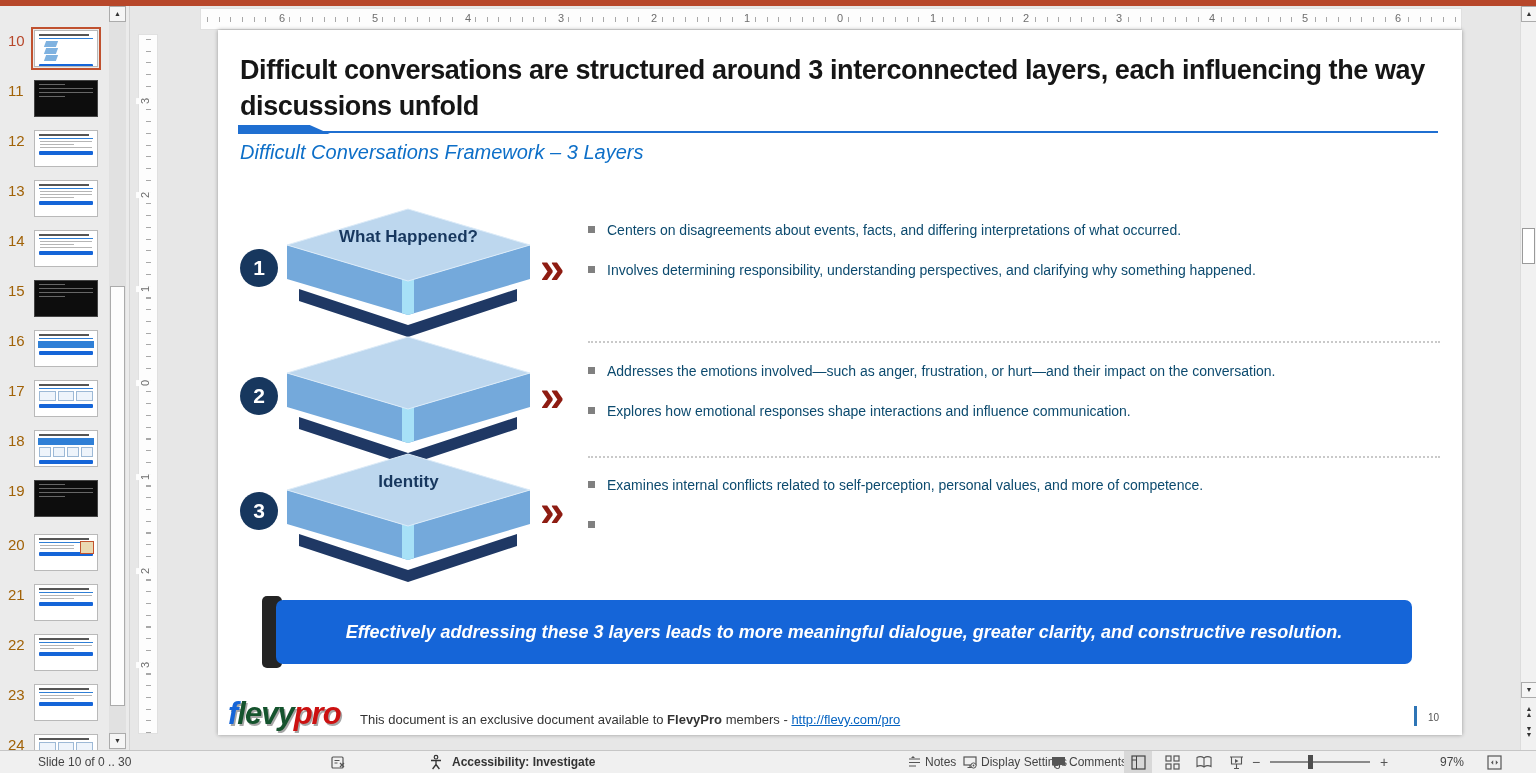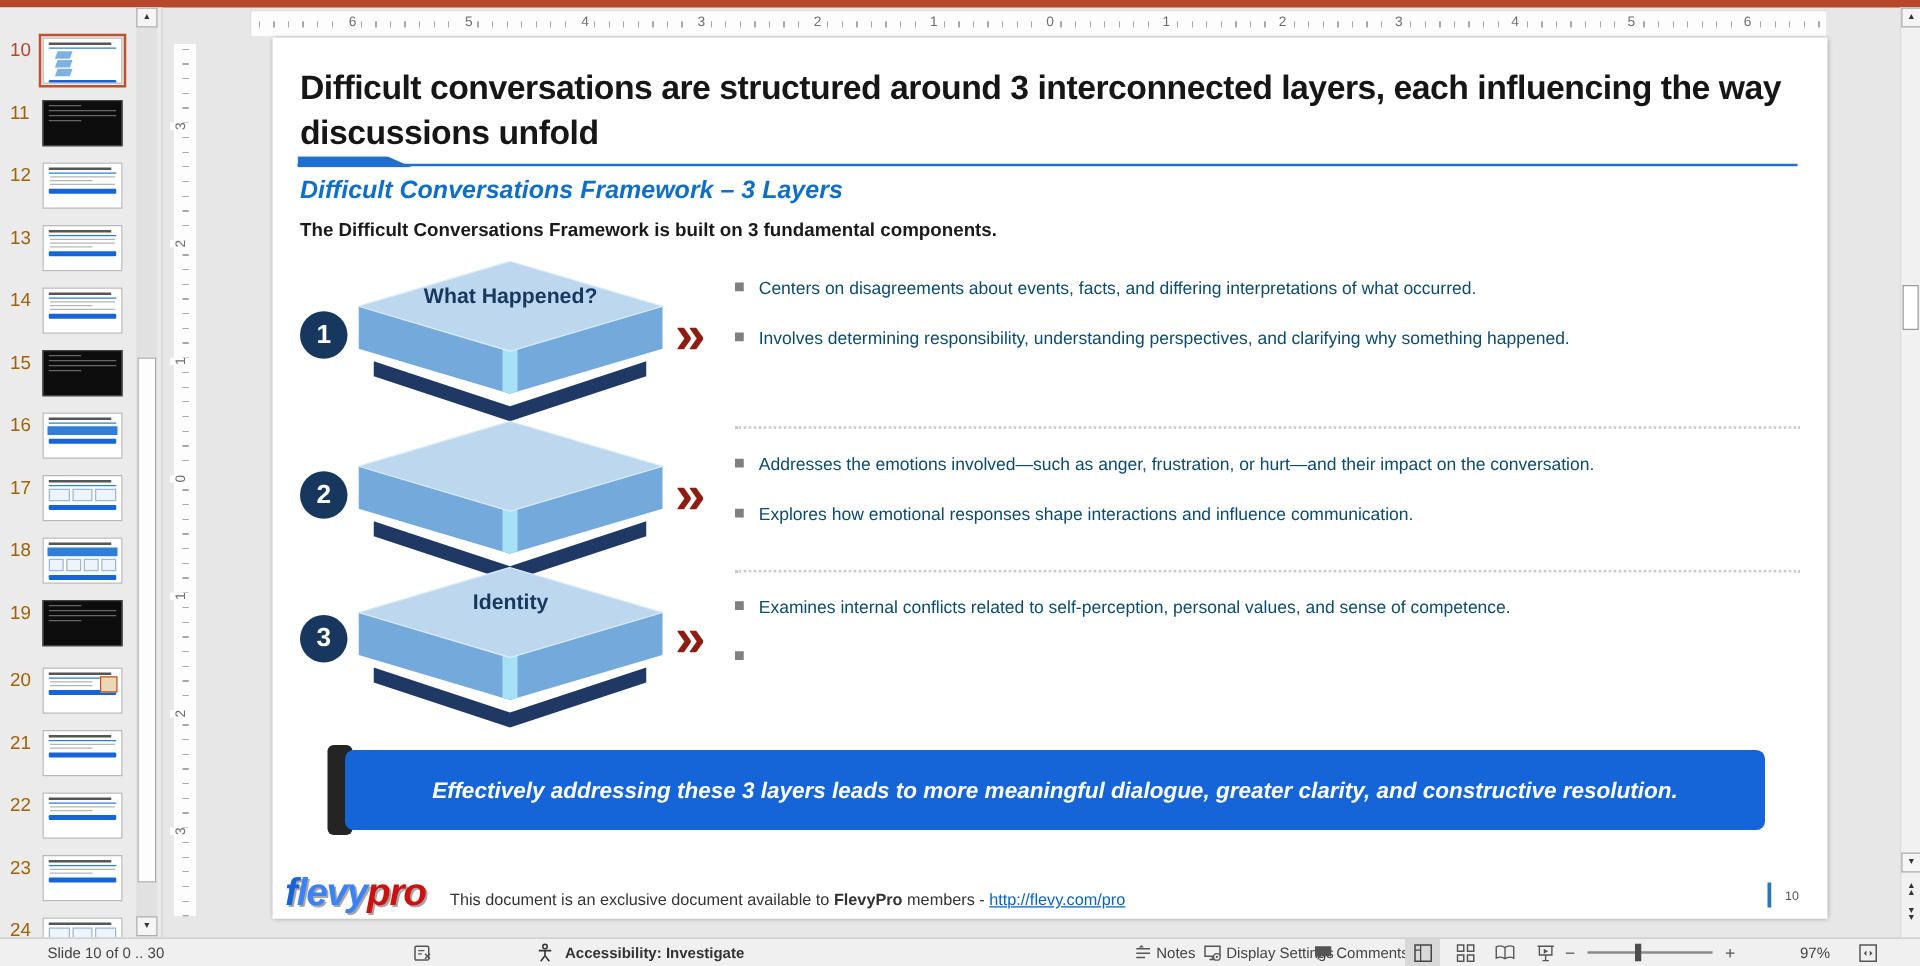--- a/index.html
+++ b/index.html
@@ -53,21 +53,21 @@
   .v-ruler .r-num { left:3px; transform:translateY(-50%) rotate(-90deg); padding:3px 0; }
 
   
   .slide { position:absolute; left:218px; top:30px; width:1244px; height:705px; background:#ffffff;
     box-shadow:0 0 4px rgba(0,0,0,.35); }
   .slide-title { position:absolute; left:22px; top:22px; width:1190px; font-size:27px; line-height:36px;
     font-weight:bold; color:#161616; letter-spacing:-0.4px; }
   .divider-thin { position:absolute; left:20px; top:101px; width:1200px; height:2px; background:#1f6fd1; }
   .divider-thick { position:absolute; left:20px; top:95px; width:92px; height:9px; background:#1f6fd1;
     clip-path:polygon(0 0,78% 0,100% 100%,0 100%); }
-  .slide-subtitle { position:absolute; left:22px; top:111px; font-size:20px; font-weight:bold;
+  .slide-subtitle { position:absolute; left:22px; top:111px; font-size:20px; font-weight:normal;
     font-style:italic; color:#0d6fc8;text-align:right; }
   .slide-intro { position:absolute; left:22px; top:146px; font-size:15px; font-weight:bold; color:#1a1a1a; }
 
   
   .num-circle { position:absolute; width:38px; height:38px; border-radius:50%; background:#17375e;
     color:#fff; font-weight:bold; font-size:21px; text-align:center; line-height:38px; }
   .layer-box { position:absolute; left:67px; width:247px; height:140px; }
   .layer-label { position:absolute; left:0; top:20px; width:100%; text-align:center; font-size:17px;
     font-weight:bold; color:#17375e; }
   .chevron { position:absolute; left:322px; width:44px; font-size:44px; font-weight:bold; color:#8e1c12;
@@ -82,21 +82,21 @@
 
   
   .banner-edge { position:absolute; left:44px; top:566px; width:20px; height:72px; background:#242424; border-radius:5px; }
   .banner { position:absolute; left:58px; top:570px; width:1136px; height:64px; background:#1565d8;
     border-radius:7px; display:flex; align-items:center; justify-content:center; }
   .banner-text { color:#ffffff; font-size:18px; font-weight:bold; font-style:italic; text-align:center; padding:0 30px; }
 
   
   .logo { position:absolute; left:10px; top:666px; font-size:31px; font-weight:900; font-style:italic;
     letter-spacing:-1px; text-shadow:1.5px 1.5px 0 rgba(0,0,0,.35); }
-  .logo .lf { color:#1565d8; } .logo .llevy { color:#3b82f6;font-style:italic; } .logo .lpro { color:#cc1111; }
+  .logo .lf { color:#1565d8; } .logo .llevy { color:#14532d;font-style:italic; } .logo .lpro { color:#cc1111; }
   .footer-text { position:absolute; left:142px; top:682px; font-size:13px; color:#333; }
   .footer-text a { color:#0563c1; text-decoration:underline; }
   .page-bar { position:absolute; left:1196px; top:676px; width:3px; height:20px; background:#2e75b6; }
   .page-num { position:absolute; left:1210px; top:682px; font-size:10px; color:#555; }
 
   
   .main-scroll { position:absolute; left:1520px; top:6px; width:16px; height:744px; background:#f1f1f1;
     border-left:1px solid #dcdcdc; }
   .main-scroll .scroll-btn { width:16px; }
   .main-scroll .thumb-bar { position:absolute; left:1px; top:222px; width:13px; height:36px;
@@ -329,21 +329,20 @@
     <span class="r-num" style="top: 630px;">3</span>
   </div>
 
 <section class="slide">
   <h1 class="slide-title">Difficult conversations are structured around 3 interconnected layers, each influencing the way discussions unfold</h1>
 
   <div class="divider-thick"></div>
   <div class="divider-thin"></div>
 
   <h2 class="slide-subtitle">Difficult Conversations Framework – 3 Layers</h2>
-  <p class="slide-intro">The Difficult Conversations Framework is built on 3 fundamental components.</p>
 
   <div class="num-circle" style="left:22px; top:219px">1</div>
   <div class="layer-box" style="top:177px">
     <svg viewBox="0 0 247 140" width="247" height="140">
       <polygon points="14,82 123,118 232,82 232,94 123,130 14,94" fill="#1f3864"></polygon>
       <polygon points="2,38 2,72 123,108 245,72 245,38 123,74" fill="#74a9db"></polygon>
       <polygon points="117,71 129,71 129,106 123,108 117,106" fill="#a7e1f7"></polygon>
       <polygon points="123,2 245,38 123,74 2,38" fill="#bdd7ee" stroke="#dcebf8" stroke-width="1"></polygon>
     </svg>
     <div class="layer-label">What Happened?</div>
@@ -390,21 +389,21 @@
       <polygon points="2,38 2,72 123,108 245,72 245,38 123,74" fill="#74a9db"></polygon>
       <polygon points="117,71 129,71 129,106 123,108 117,106" fill="#a7e1f7"></polygon>
       <polygon points="123,2 245,38 123,74 2,38" fill="#bdd7ee" stroke="#dcebf8" stroke-width="1"></polygon>
     </svg>
     <div class="layer-label">Identity</div>
   </div>
   <div class="chevron" style="top:459px">»</div>
   <div class="bullet-group" style="top:441px">
     <div class="bullet">
         <span class="marker"></span>
-        <span class="btext">Examines internal conflicts related to self-perception, personal values, and sense of competence.</span>
+        <span class="btext">Examines internal conflicts related to self-perception, personal values, and more of competence.</span>
       </div>
     <div class="bullet">
         <span class="marker"></span>
       </div>
   </div>
 
   <div class="banner-edge"></div>
   <div class="banner">
     <div class="banner-text">Effectively addressing these 3 layers leads to more meaningful dialogue, greater clarity, and constructive resolution.</div>
   </div>

